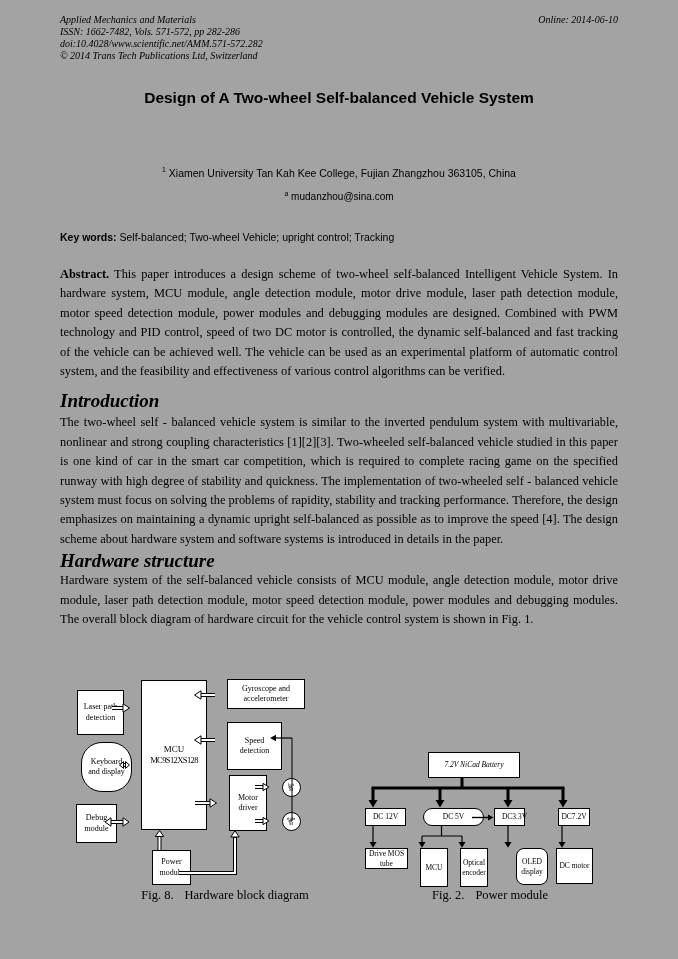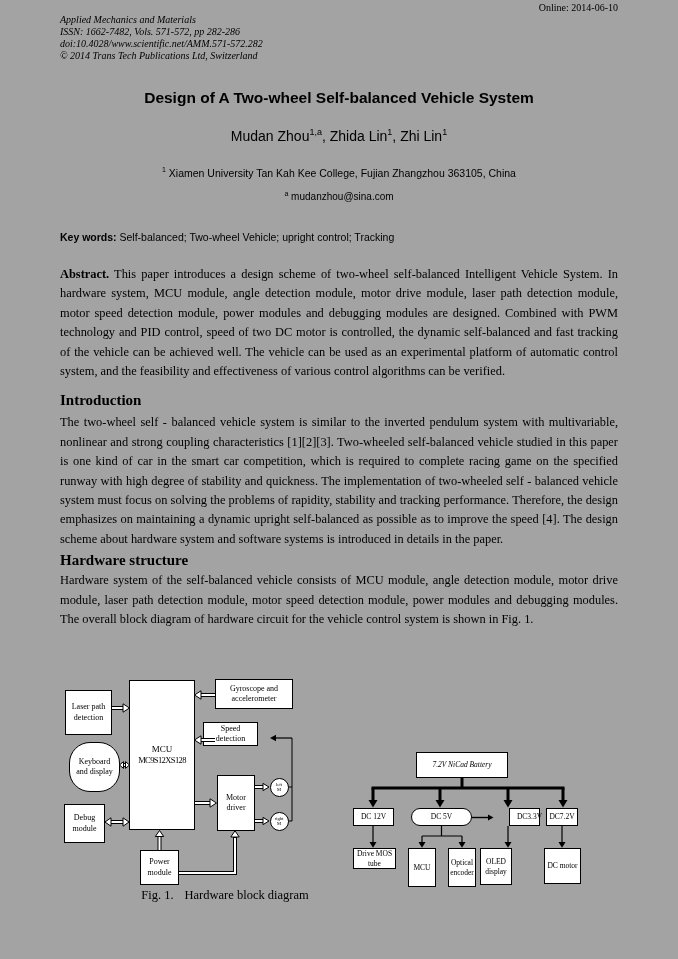--- a/index.html
+++ b/index.html
@@ -1,49 +1,49 @@
 <!DOCTYPE html>
 <html><head>
 <meta charset="utf-8">
 <style>
   html,body{margin:0;padding:0;background:#fff;}
   .page{position:relative;width:678px;height:959px;background:#a3a3a3;color:#000;
         font-family:"Liberation Serif",serif;overflow:hidden;}
   
   .hdr-left{position:absolute;left:60px;top:14px;font-style:italic;font-size:10px;line-height:12px;}
   .hdr-left div{white-space:nowrap;}
-  .hdr-right{position:absolute;right:60px;top:2px;font-size:10px;margin-left:48px;}
+  .hdr-right{position:absolute;right:60px;top:14px;font-style:italic;font-size:10px;margin-left:48px;}
   
   .title{position:absolute;left:0;right:0;top:89px;text-align:center;
          font-family:"Liberation Sans",sans-serif;font-weight:bold;font-size:15.5px;}
   .authors{position:absolute;left:0;right:0;top:127px;text-align:center;
            font-family:"Liberation Sans",sans-serif;font-size:14px;}
   .authors sup{font-size:9px;}
   .affil{position:absolute;left:0;right:0;top:166px;text-align:center;
          font-family:"Liberation Sans",sans-serif;font-size:10.5px;}
   .affil sup{font-size:7px;}
   .email{position:absolute;left:0;right:0;top:190px;text-align:center;
          font-family:"Liberation Sans",sans-serif;font-size:10px;}
   .email sup{font-size:7px;}
   .kw{position:absolute;left:60px;top:231px;font-family:Liberation Sans, sans-serif;font-size:10.5px;}
   .kw b{font-weight:bold;}
   
   .bodytext{position:absolute;left:60px;top:265px;width:558px;font-size:12.4px;
             line-height:19.4px;text-align:justify;}
   .bodytext p{margin:0;}
-  .h{font-weight:bold;font-size:15px;line-height:17px;text-align:left;}
+  .h{font-weight:bold;font-size:19px;line-height:17px;text-align:left;font-style:italic;}
   #intro-h{margin:11px 0 4px 0;}
   #hw-h{margin:3px 0 2px 0;}
   
   .figwrap{position:absolute;}
   .fig1{left:55px;top:670px;width:260px;height:222px;}
   .fig2{left:340px;top:740px;width:260px;height:150px;}
   .fbox{position:absolute;border:1px solid #000;box-sizing:border-box;background:#fff;
         display:flex;flex-direction:column;align-items:center;justify-content:center;
-        text-align:center;white-space:pre-line;}
+        text-align:center;white-space:pre-line;margin-left:12px;}
   .fig1 .fbox{font-size:8px;line-height:1.3;}
   .fig2 .fbox{font-size:7.5px;line-height:1.3;}
   .circle{border-radius:50%;font-size:4.6px !important;line-height:1.2 !important;}
   .mcu1{display:block;font-size:9px;}
   .mcu2{display:block;font-size:8.5px;letter-spacing:-0.6px;}
   svg.connectors{position:absolute;left:0;top:0;pointer-events:none;}
   
   .cap{position:absolute;font-size:12.5px;text-align:center;}
   .cap1{left:100px;top:888px;width:250px;}
   .cap2{left:390px;top:888px;width:200px;}
@@ -56,23 +56,20 @@
 
   <div class="hdr-left">
     <div>Applied Mechanics and Materials</div>
     <div>ISSN: 1662-7482, Vols. 571-572, pp 282-286</div>
     <div>doi:10.4028/www.scientific.net/AMM.571-572.282</div>
     <div>© 2014 Trans Tech Publications Ltd, Switzerland</div>
   </div>
   <div class="hdr-right">Online: 2014-06-10</div>
 
   <div class="title">Design of A Two-wheel Self-balanced Vehicle System</div>
-  <div class="authors">
-    <span>Mudan Zhou</span><sup>1,a</sup><span>, </span><span>Zhida Lin</span><sup>1</sup><span>, </span><span>Zhi Lin</span><sup>1</sup>
-  </div>
   <div class="affil"><sup>1</sup><span> Xiamen University Tan Kah Kee College, Fujian Zhangzhou 363105, China</span></div>
   <div class="email"><sup>a</sup><span> mudanzhou@sina.com</span></div>
 
   <div class="kw"><b>Key words:</b><span> Self-balanced; Two-wheel Vehicle; upright control; Tracking</span></div>
 
   <div class="bodytext">
     <p><b>Abstract.</b><span> This paper introduces a design scheme of two-wheel self-balanced Intelligent Vehicle System. In hardware system, MCU module, angle detection module, motor drive module, laser path detection module, motor speed detection module, power modules and debugging modules are designed. Combined with PWM technology and PID control, speed of two DC motor is controlled, the dynamic self-balanced and fast tracking of the vehicle can be achieved well. The vehicle can be used as an experimental platform of automatic control system, and the feasibility and effectiveness of various control algorithms can be verified.</span></p>
     <p class="h" id="intro-h">Introduction</p>
     <p>The two-wheel self - balanced vehicle system is similar to the inverted pendulum system with multivariable, nonlinear and strong coupling characteristics [1][2][3]. Two-wheeled self-balanced vehicle studied in this paper is one kind of car in the smart car competition, which is required to complete racing game on the specified runway with high degree of stability and quickness. The implementation of two-wheeled self - balanced vehicle system must focus on solving the problems of rapidity, stability and tracking performance. Therefore, the design emphasizes on maintaining a dynamic upright self-balanced as possible as to improve the speed [4]. The design scheme about hardware system and software systems is introduced in details in the paper.</p>
     <p class="h" id="hw-h">Hardware structure</p>
@@ -85,21 +82,21 @@
     <div class="fbox" style="left:14px;top:72px;width:51px;height:50px;border-radius:21px;">Keyboard
 and display</div>
     <div class="fbox" style="left:9px;top:134px;width:41px;height:39px;">Debug
 module</div>
     <div class="fbox" style="left:74px;top:10px;width:66px;height:150px;">
       <span class="mcu1">MCU</span>
       <span class="mcu2">MC9S12XS128</span>
     </div>
     <div class="fbox" style="left:160px;top:9px;width:78px;height:30px;">Gyroscope and
 accelerometer</div>
-    <div class="fbox" style="left:148px;top:52px;width:55px;height:24px;">Speed
+    <div class="fbox" style="left:160px;top:52px;width:55px;height:48px;">Speed
 detection</div>
     <div class="fbox" style="left:162px;top:105px;width:38px;height:56px;">Motor
 driver</div>
     <div class="fbox" style="left:85px;top:180px;width:39px;height:35px;">Power
 module</div>
     <div class="fbox circle" style="left:214.5px;top:107.5px;width:19px;height:19px;">left
 M</div>
     <div class="fbox circle" style="left:214.5px;top:141.5px;width:19px;height:19px;">right
 M</div>
 
@@ -152,28 +149,28 @@
       <line x1="233.5" y1="151" x2="237" y2="151" stroke="#000" stroke-width="1"></line>
       <line x1="237" y1="68" x2="221" y2="68" stroke="#000" stroke-width="1.2"></line>
       <polygon points="221,64.8 215,68 221,71.2" fill="#000"></polygon>
     </svg>
   </div>
 
   <div class="figwrap fig2">
     <div class="fbox" style="left:76px;top:12px;width:92px;height:26px;font-style:italic;">7.2V NiCad Battery</div>
     <div class="fbox" style="left:13px;top:68px;width:41px;height:18px;">DC 12V</div>
     <div class="fbox" style="left:71px;top:68px;width:61px;height:18px;border-radius:9px;">DC 5V</div>
-    <div class="fbox" style="left:169px;top:68px;width:31px;height:18px;padding-left:10px;">DC3.3V</div>
+    <div class="fbox" style="left:142px;top:68px;width:31px;height:18px;padding-left:10px;">DC3.3V</div>
     <div class="fbox" style="left:206px;top:68px;width:32px;height:18px;">DC7.2V</div>
     <div class="fbox" style="left:13px;top:108px;width:43px;height:21px;">Drive MOS
 tube</div>
     <div class="fbox" style="left:68px;top:108px;width:28px;height:39px;">MCU</div>
     <div class="fbox" style="left:108px;top:108px;width:28px;height:39px;">Optical
 encoder</div>
-    <div class="fbox" style="left:140px;top:108px;width:32px;height:37px;">OLED
+    <div class="fbox" style="left:164px;top:108px;width:32px;height:37px;border-radius:8px;">OLED
 display</div>
     <div class="fbox" style="left:204px;top:108px;width:37px;height:36px;">DC motor</div>
 
     <svg class="connectors" width="260" height="150" viewBox="0 0 260 150">
 
       <line x1="122" y1="38" x2="122" y2="48" stroke="#000" stroke-width="3"></line>
       <line x1="31.5" y1="48" x2="224.5" y2="48" stroke="#000" stroke-width="3"></line>
 
       <line x1="33" y1="48" x2="33" y2="61" stroke="#000" stroke-width="3"></line>
       <polygon points="28.5,60 37.5,60 33,67.5" fill="#000"></polygon>
@@ -198,16 +195,19 @@
 
       <line x1="168" y1="86" x2="168" y2="102.5" stroke="#000" stroke-width="1.2"></line>
       <polygon points="164.5,102 171.5,102 168,107.8" fill="#000"></polygon>
 
       <line x1="222" y1="86" x2="222" y2="102.5" stroke="#000" stroke-width="1.2"></line>
       <polygon points="218.5,102 225.5,102 222,107.8" fill="#000"></polygon>
     </svg>
   </div>
 
   <div class="cap cap1">
-    <span>Fig. 1.</span><span class="captext">Hardware block diagram</span>
+    <span>Fig. 8.</span><span class="captext">Hardware block diagram</span>
+  </div>
+  <div class="cap cap2">
+    <span>Fig. 2.</span><span class="captext">Power module</span>
   </div>
 
 </div>
 
 </body></html>

